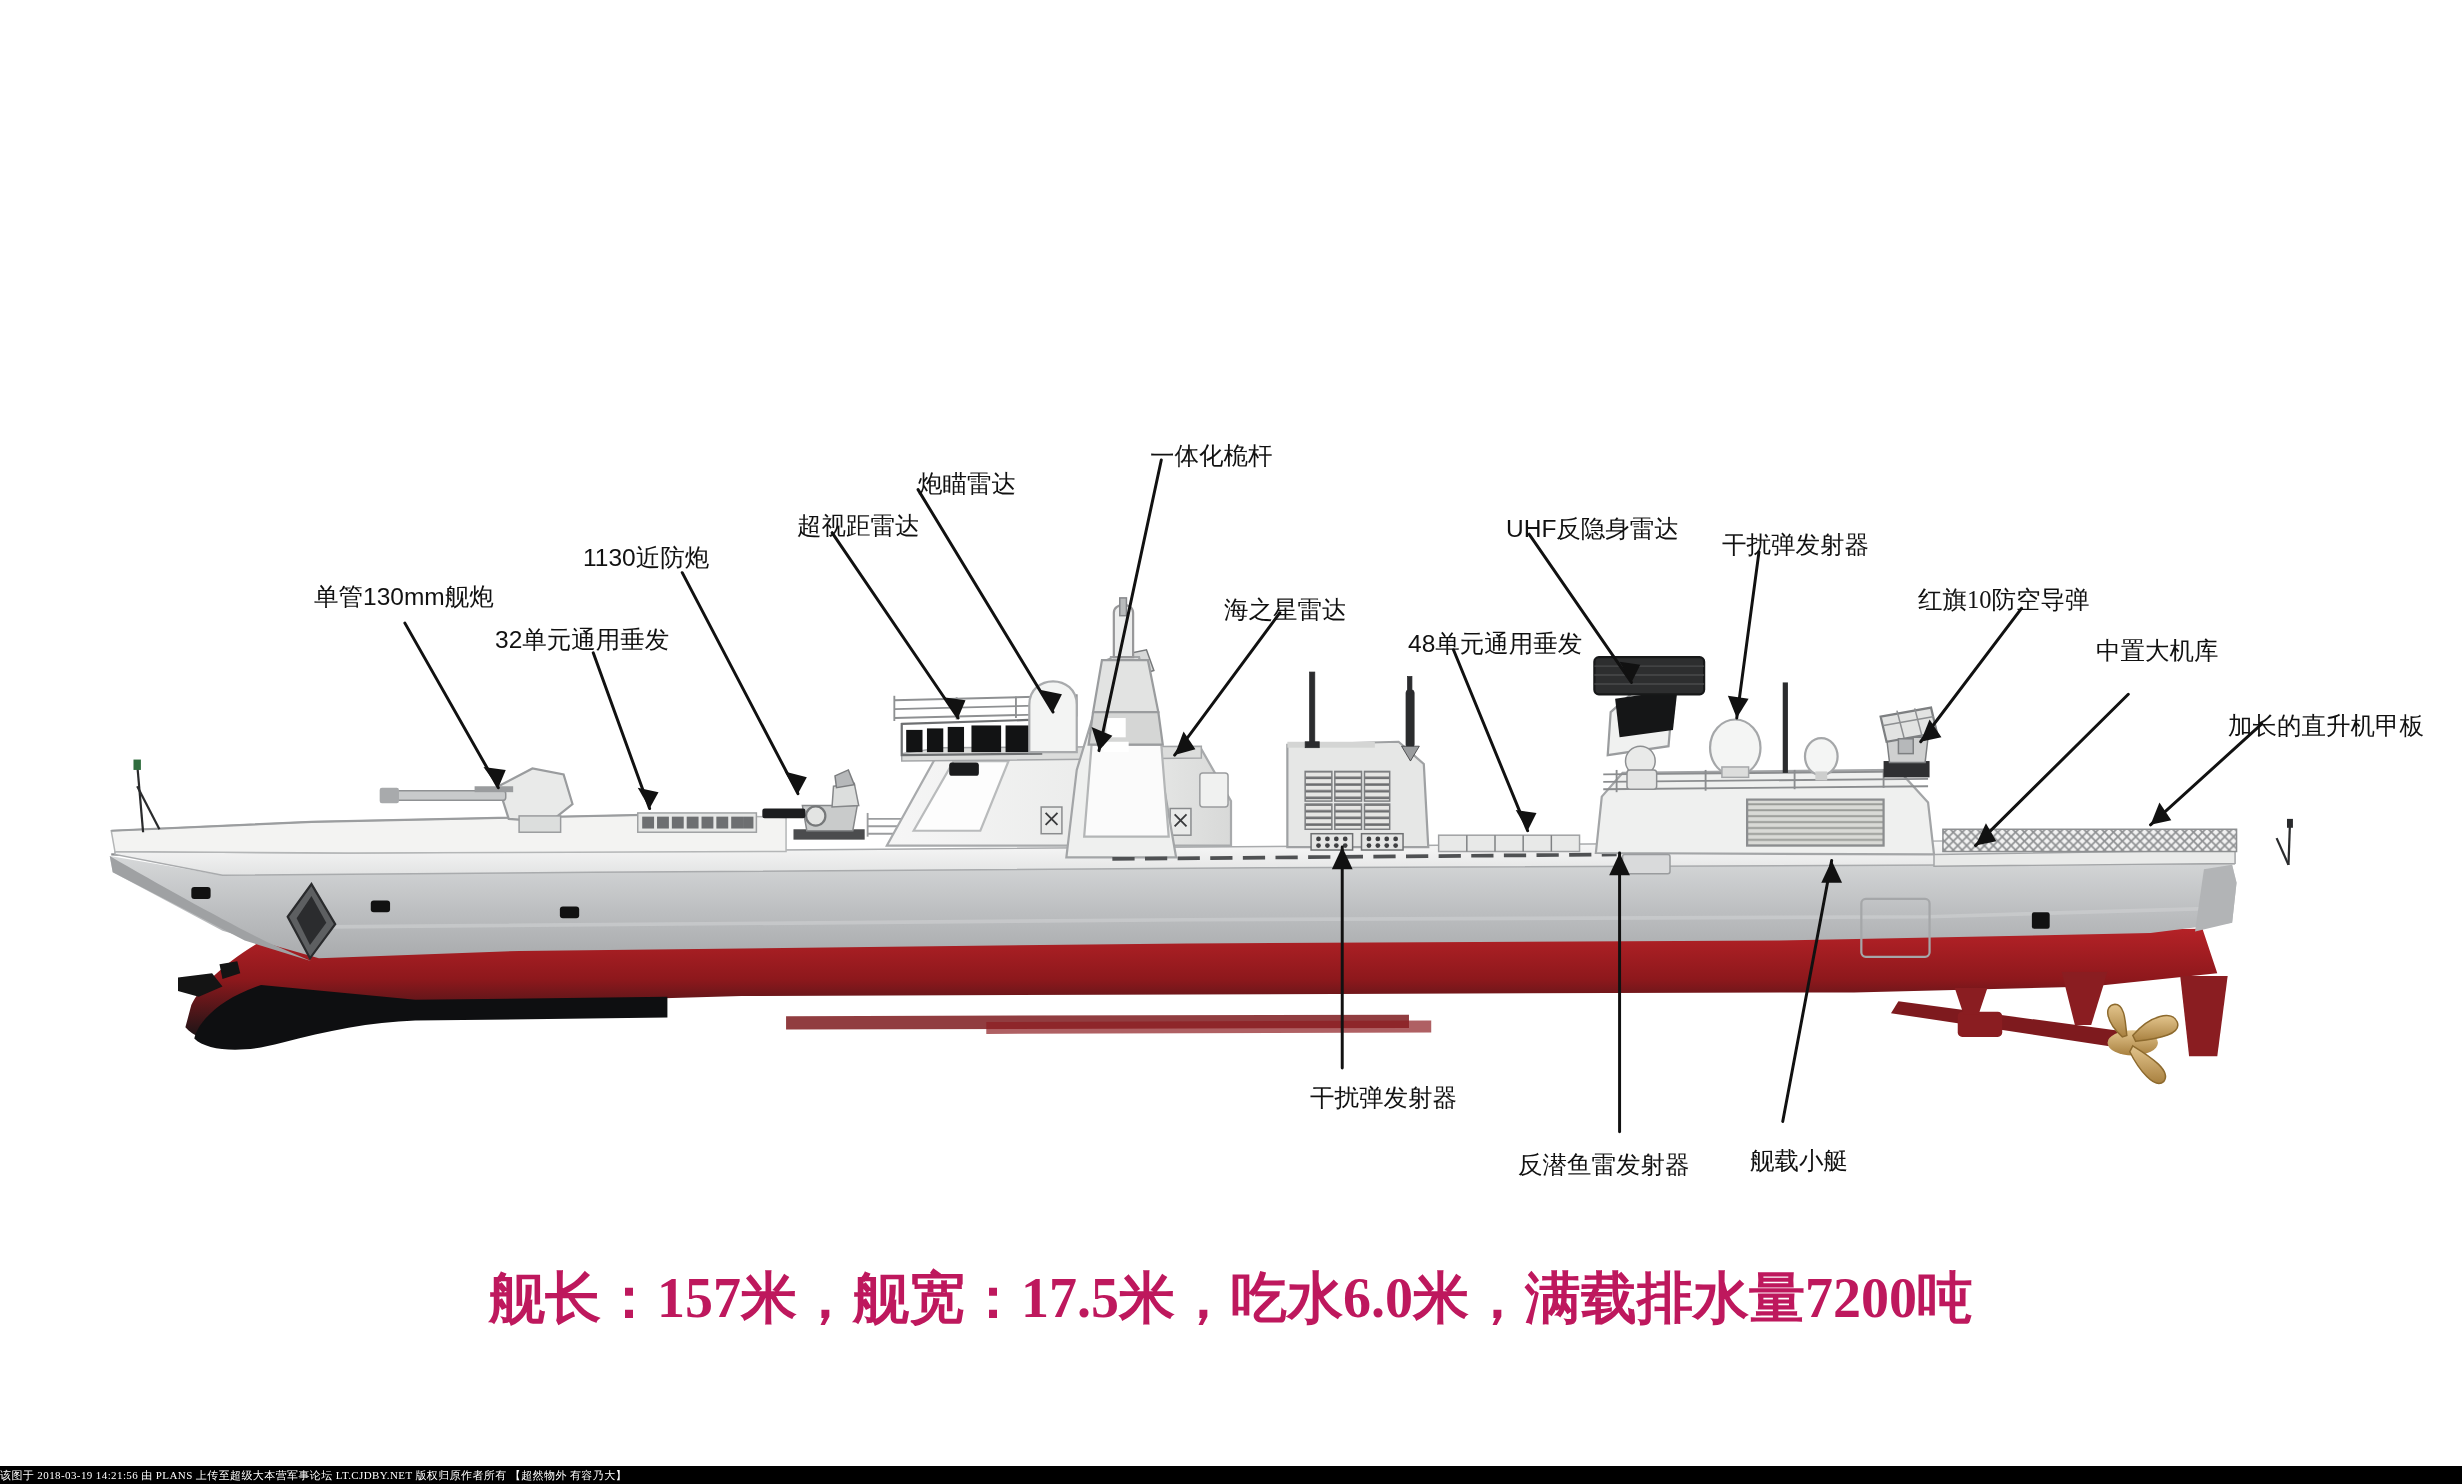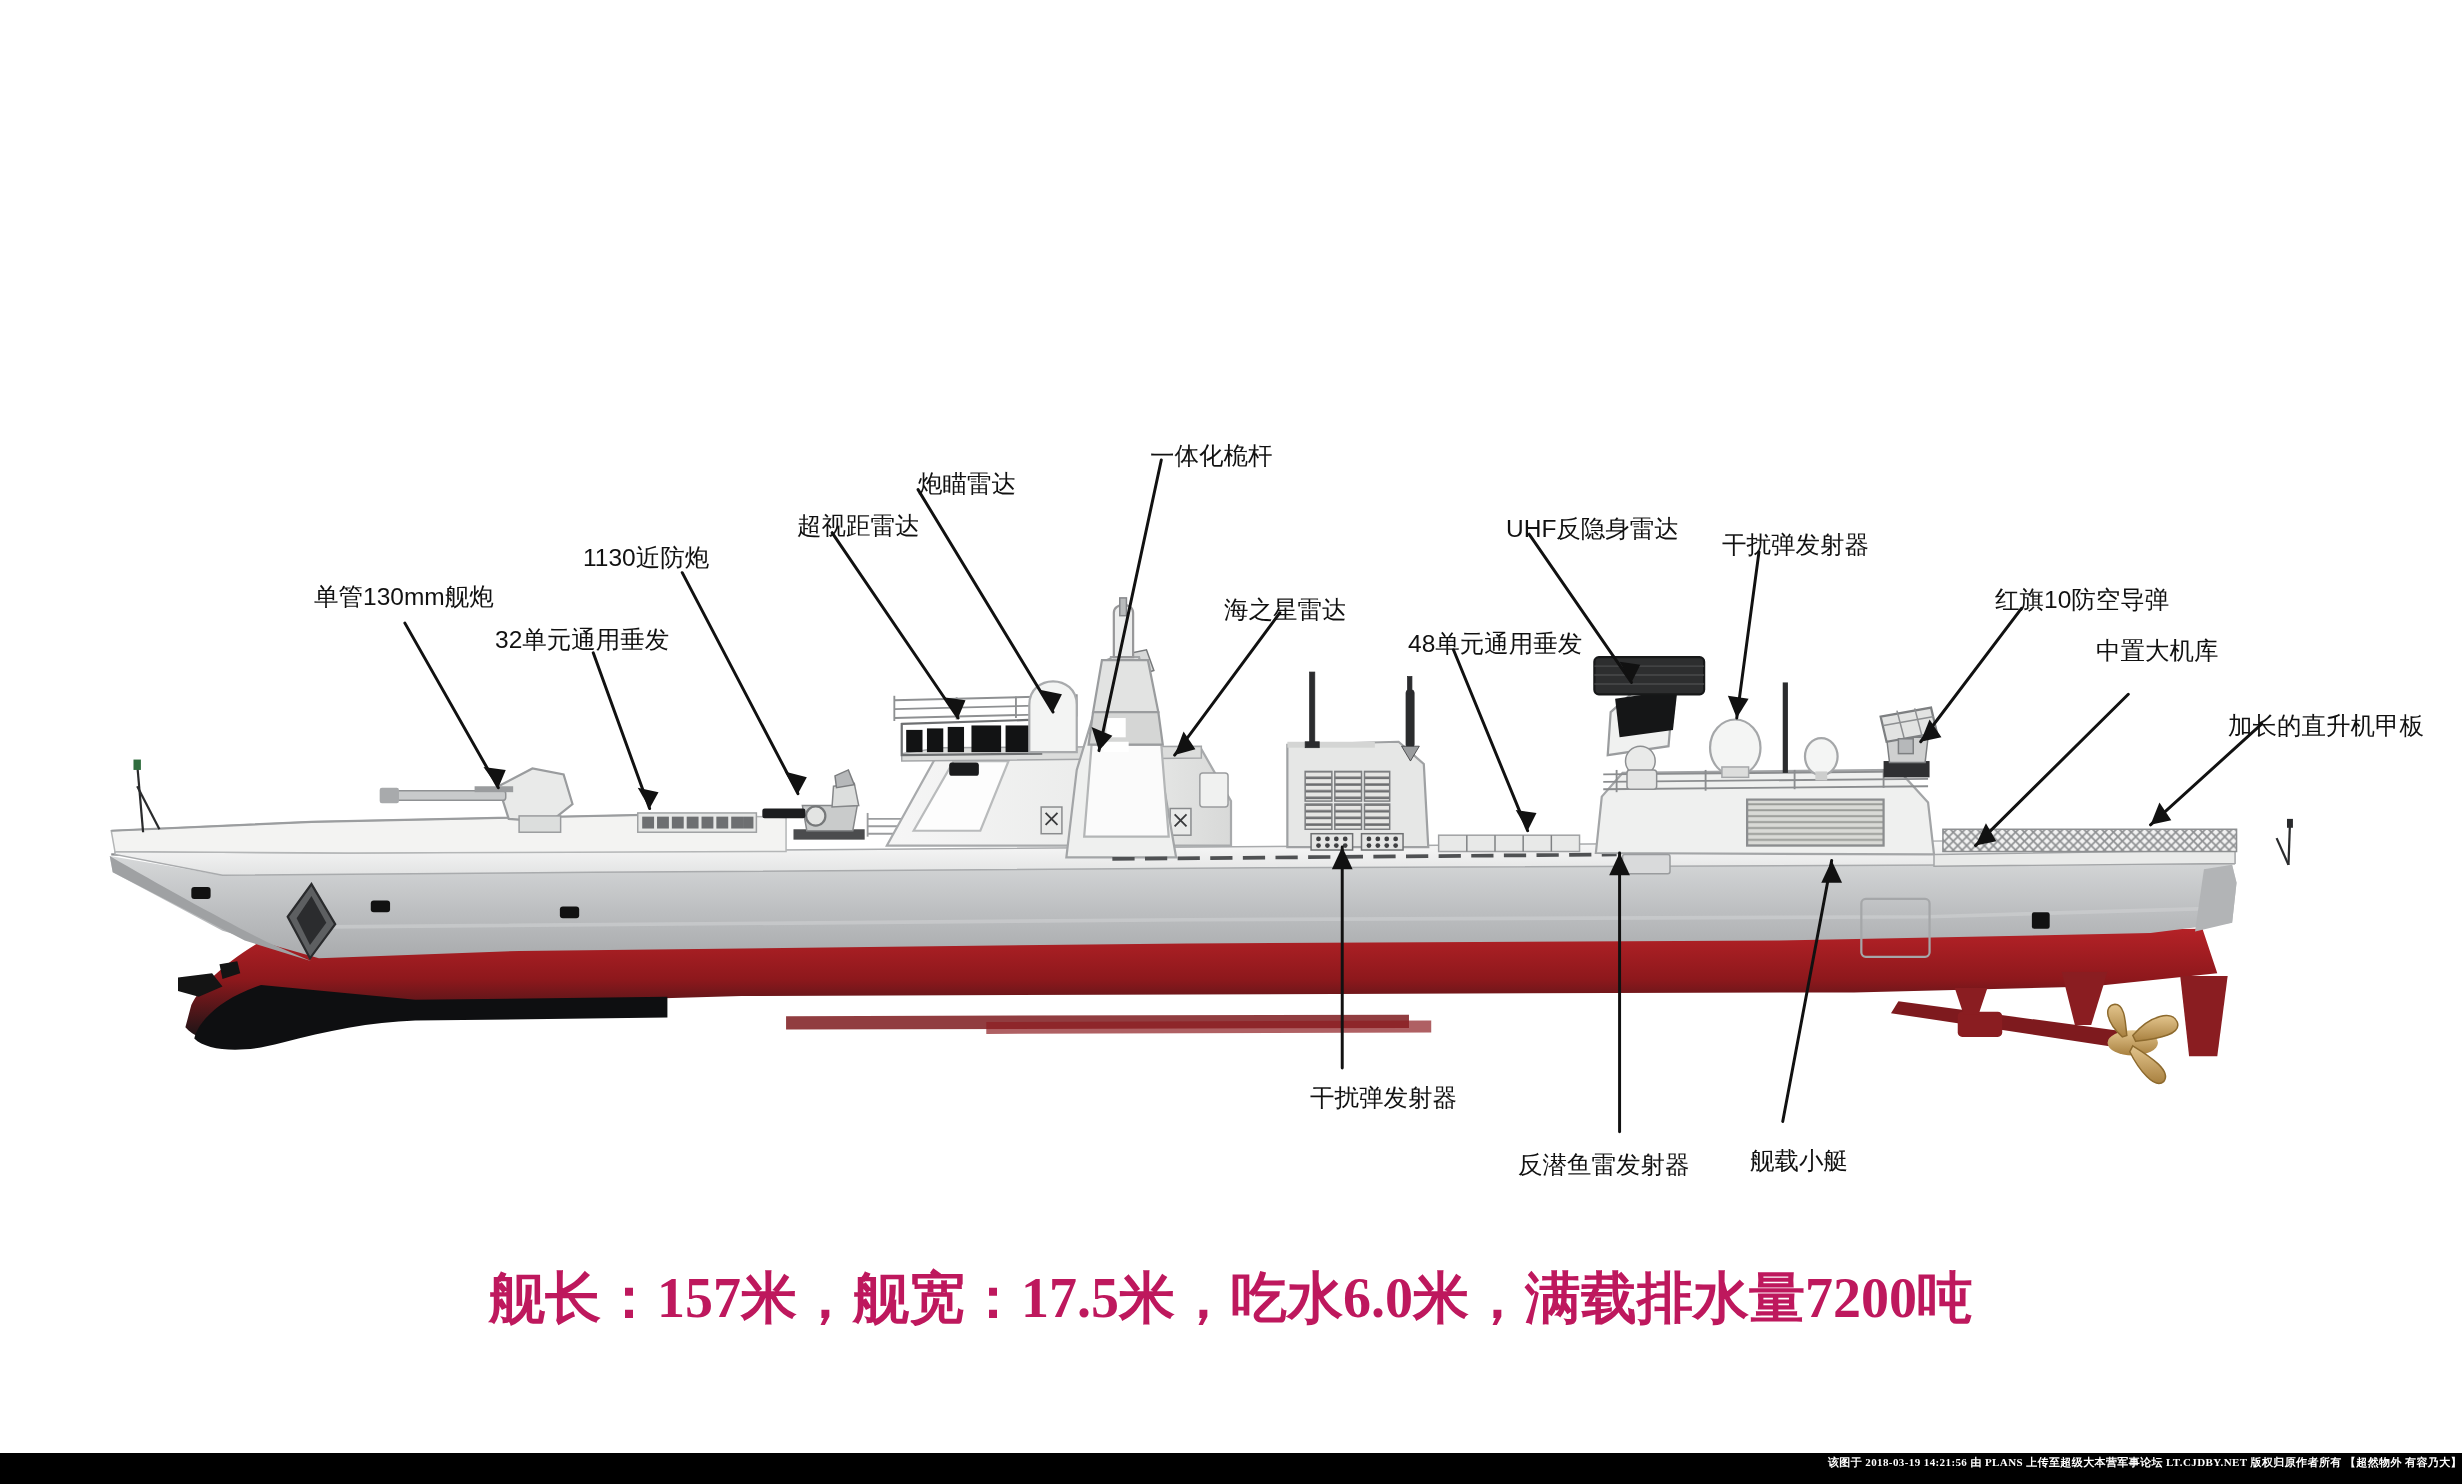--- a/index.html
+++ b/index.html
@@ -13,24 +13,24 @@
          font-family:"Liberation Serif","DejaVu Serif",serif;
          font-size:71px;font-weight:700;color:#000;letter-spacing:1.5px;
          white-space:nowrap;}
 
   
   #caption{position:absolute;left:0;top:1261px;width:2462px;text-align:center;
            font-family:"Liberation Serif","DejaVu Serif",serif;
            font-size:56px;font-weight:700;color:#be185d;white-space:nowrap;}
 
   
-  #footer{position:absolute;left:0;bottom:0;width:2462px;height:32px;
+  #footer{position:absolute;left:0;bottom:0;width:2462px;height:19px;
           background:#000;color:#fff;font-size:11px;line-height:19px;
-          text-align:right;white-space:nowrap;letter-spacing:0.4px;
-          font-family:"Liberation Serif","DejaVu Serif",serif;font-weight:bold;}
+          text-align:left;white-space:nowrap;letter-spacing:0.4px;
+          font-family:"Liberation Serif","DejaVu Serif",serif;}
 
   
   .lbl{position:absolute;font-size:24.5px;color:#111;white-space:nowrap;
        font-family:"Liberation Sans","DejaVu Sans",sans-serif;}
 
   
   #art{position:absolute;left:0;top:0;width:2462px;height:1485px;}
 </style>
 </head>
 <body>
@@ -439,21 +439,21 @@
   <div class="lbl" style="left:314px;  top:580px;">单管130mm舰炮</div>
   <div class="lbl" style="left:495px;  top:623px;">32单元通用垂发</div>
   <div class="lbl" style="left:583px;  top:541px;">1130近防炮</div>
   <div class="lbl" style="left:797px; top:509px;">超视距雷达</div>
   <div class="lbl" style="left:918px; top:467px;">炮瞄雷达</div>
   <div class="lbl" style="left:1150px; top:439px;">一体化桅杆</div>
   <div class="lbl" style="left:1224px; top:593px;">海之星雷达</div>
   <div class="lbl" style="left:1408px; top:627px;">48单元通用垂发</div>
   <div class="lbl" style="left:1506px; top:512px;">UHF反隐身雷达</div>
   <div class="lbl" style="left:1722px; top:528px;">干扰弹发射器</div>
-  <div class="lbl" style="left:1995px; top:583px;">红旗10防空导弹</div>
+  <div class="lbl" style="left:1918px; top:583px;font-family:Liberation Serif, serif;">红旗10防空导弹</div>
   <div class="lbl" style="left:2096px; top:634px;">中置大机库</div>
   <div class="lbl" style="left:2228px; top:709px;">加长的直升机甲板</div>
   <div class="lbl" style="left:1310px; top:1081px;">干扰弹发射器</div>
   <div class="lbl" style="left:1510px; top:1148px;margin-left:8px;">反潜鱼雷发射器</div>
   <div class="lbl" style="left:1750px; top:1144px;">舰载小艇</div>
 
   <div id="caption">舰长：157米，舰宽：17.5米，吃水6.0米，满载排水量7200吨</div>
   <div id="footer">该图于 2018-03-19 14:21:56 由 PLANS 上传至超级大本营军事论坛 LT.CJDBY.NET 版权归原作者所有 【超然物外 有容乃大】</div>
 </div>
 

